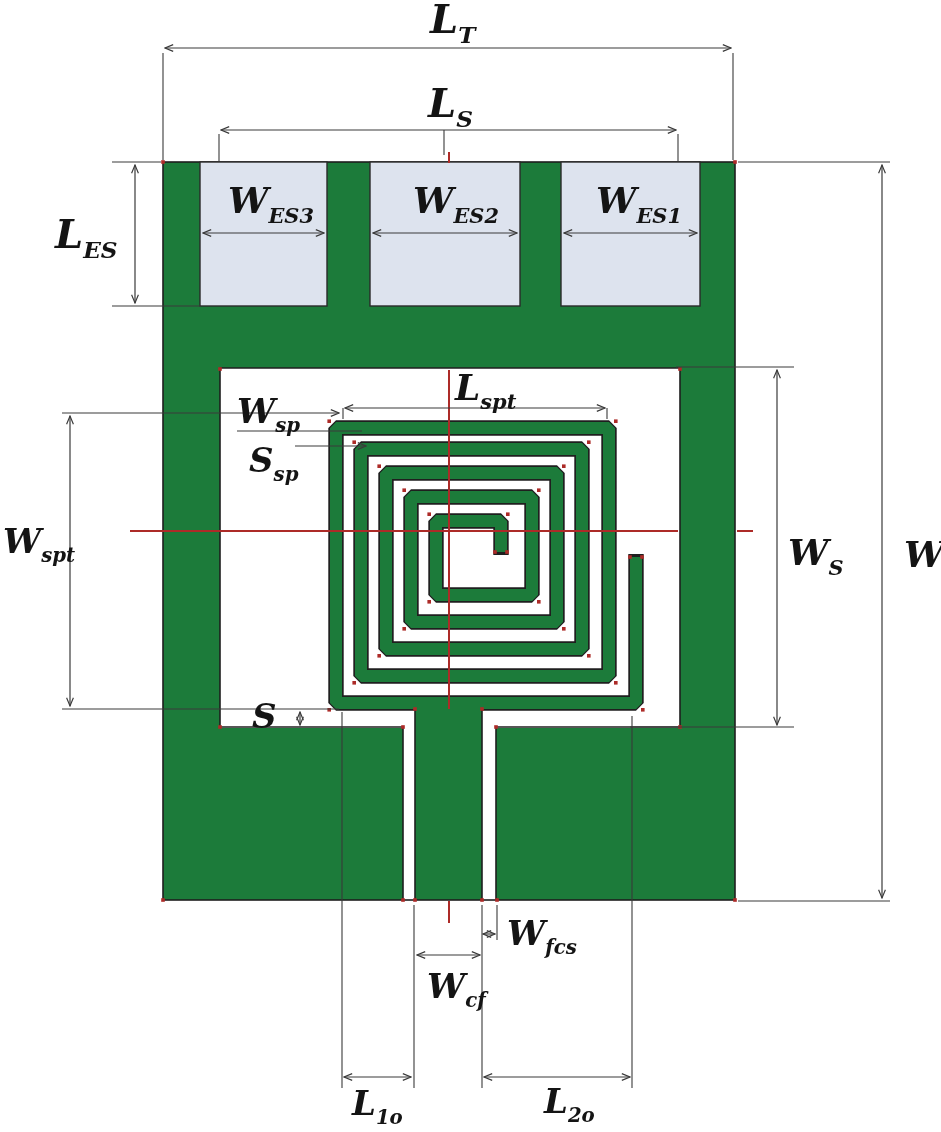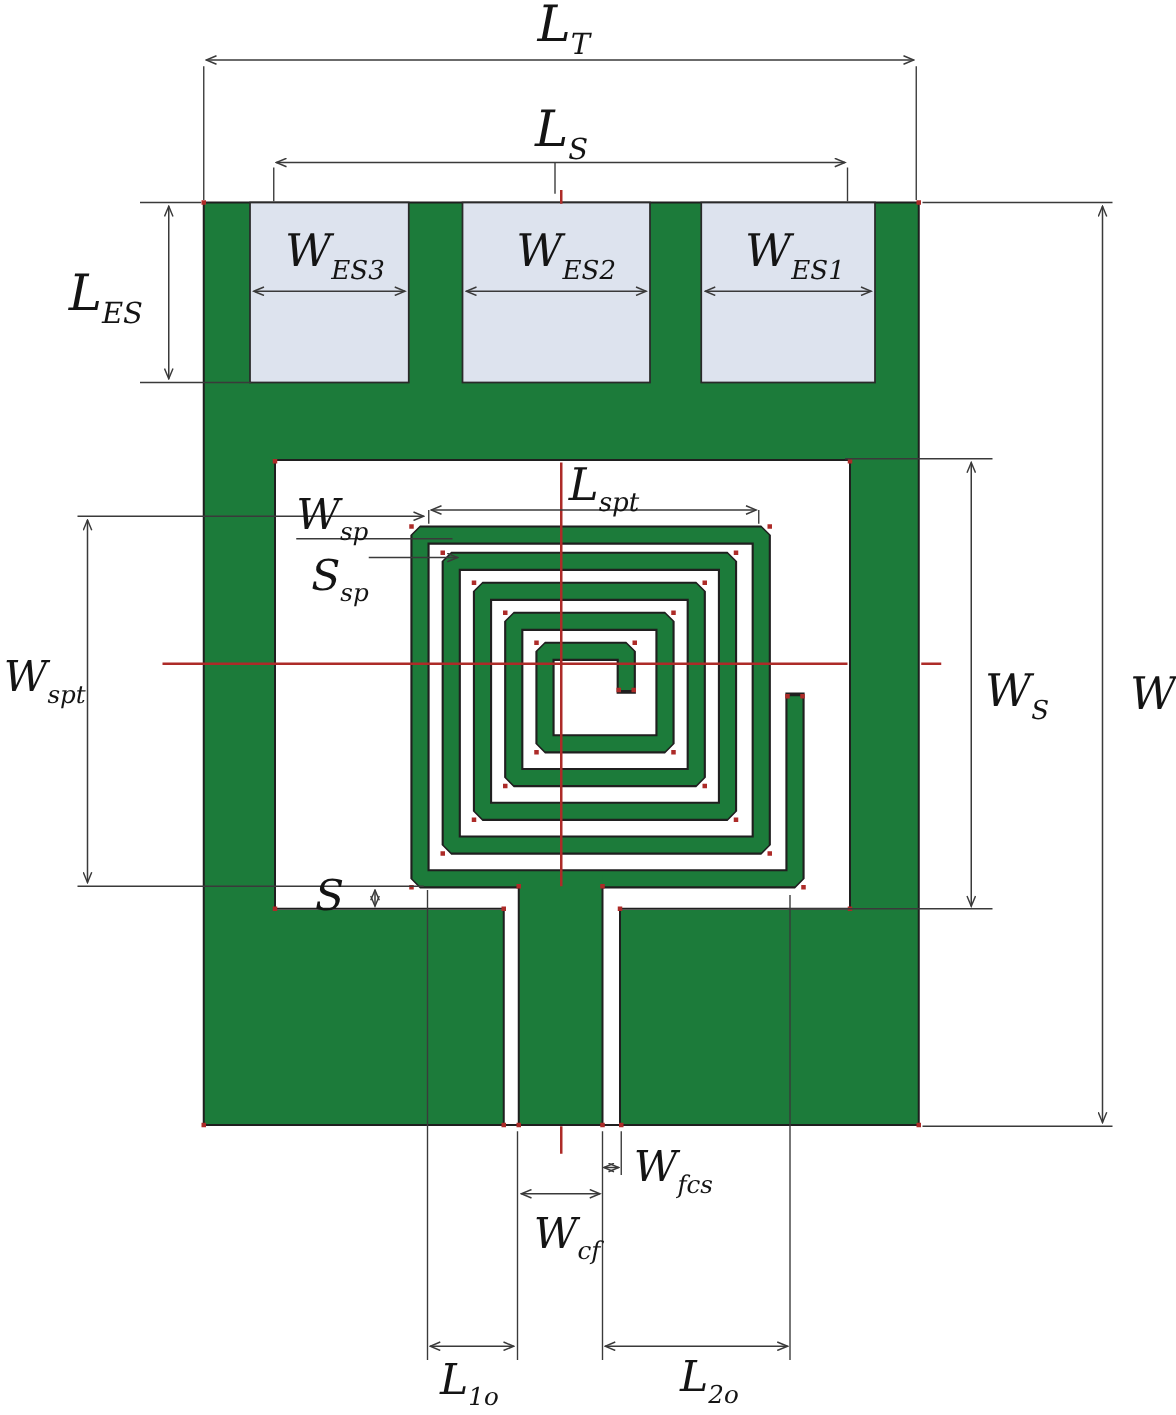--- a/index.html
+++ b/index.html
@@ -1,20 +1,20 @@
 <!DOCTYPE html>
 <html style="--copper: #1c7b3a; --electrode: #dde3ee; --centerline: #ad2b28; --outline: #1f1f1f; --dimension: #3a3a3a; --label: #141414; --background: #ffffff;"><head>
 <meta charset="utf-8">
 <style>
   :root{
     --copper:#1c7b3a; --electrode:#dde3ee; --centerline:#ad2b28;
     --outline:#1f1f1f; --dimension:#3a3a3a; --label:#141414; --background:#ffffff;
   }
   html,body{margin:0;padding:0;background:var(--background);}
-  .stage{width:941px;height:1132px;position:relative;background:var(--background);}
+  .stage{width:941px;height:1132px;position:relative;background:var(--background);font-weight:bold;}
   svg{display:block;}
   .fill-copper{fill:var(--copper);stroke:none;}
   .electrode{fill:var(--electrode);stroke:#2a2a2a;stroke-width:1.4;}
   .boundary{fill:none;stroke:var(--outline);stroke-width:1.6;}
   .trace-outline{fill:none;stroke:var(--outline);stroke-width:15.4;stroke-linejoin:bevel;stroke-linecap:butt;}
   .trace{fill:none;stroke:var(--copper);stroke-width:12;stroke-linejoin:bevel;stroke-linecap:butt;}
   .redline{stroke:var(--centerline);stroke-width:2;fill:none;}
   .tick{fill:var(--centerline);stroke:none;}
   .dim{stroke:var(--dimension);stroke-width:1.2;fill:none;}
   .ext{stroke:var(--dimension);stroke-width:1.1;fill:none;}

